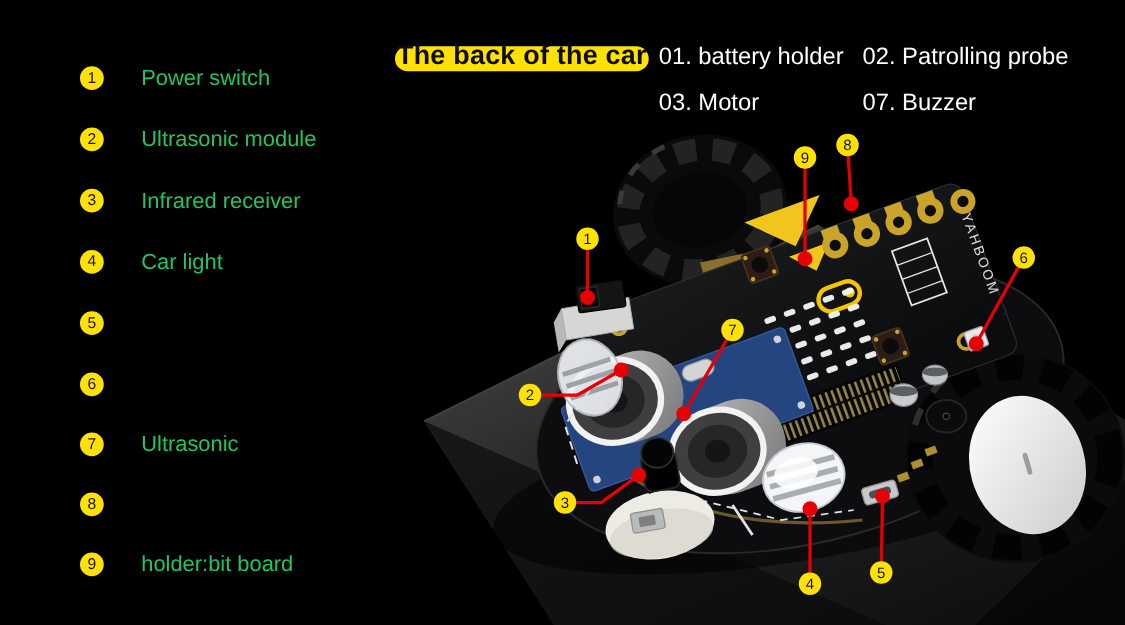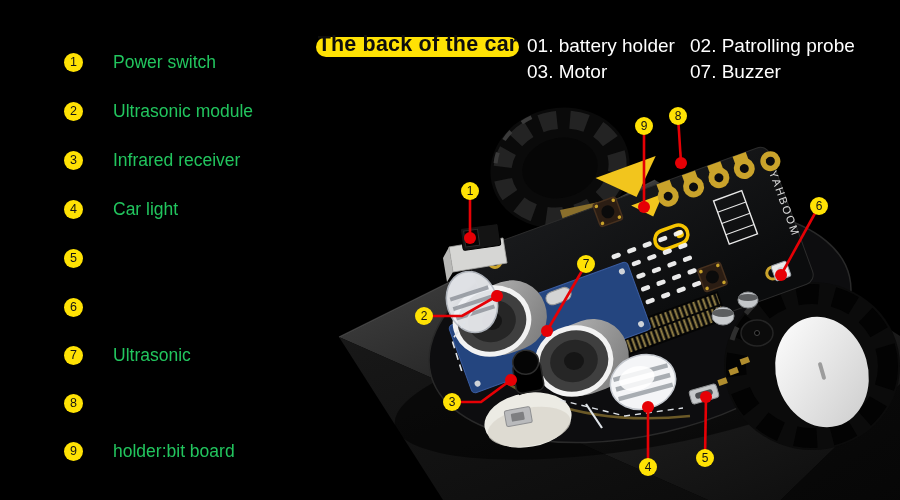--- a/index.html
+++ b/index.html
@@ -4,21 +4,21 @@
 <style>
   html,body{margin:0;padding:0;background:#000;}
   .stage{position:relative;width:900px;height:500px;background:#000;overflow:hidden;
          font-family:"Liberation Sans",sans-serif;}
   svg.scene{position:absolute;left:0;top:0;z-index:1;}
   svg.overlay{position:absolute;left:0;top:0;z-index:2;pointer-events:none;}
   .title-badge{position:absolute;left:304px;top:37px;width:203px;height:20px;border-radius:19px;
          display:flex;align-items:flex-end;justify-content:center;z-index:3;margin-left:12px;}
   .title-badge span{font-size:21.5px;font-weight:bold;color:#0d0d0d;letter-spacing:0.2px;}
   .parts{position:absolute;left:527px;top:33px;display:grid;grid-template-columns:163px auto;
-         row-gap:1px;font-size:19px;line-height:25px;color:#fff;z-index:3;white-space:nowrap;}
+         row-gap:12px;font-size:19px;line-height:25px;color:#fff;z-index:3;white-space:nowrap;}
   .legend{position:absolute;left:0;top:0;z-index:3;}
   .legend-row{position:absolute;left:64px;height:24px;display:flex;align-items:center;}
   .badge{width:19px;height:19px;border-radius:50%;display:flex;align-items:center;
          justify-content:center;font-size:12.5px;font-weight:500;color:#151515;flex:0 0 19px;}
   .legend-label{margin-left:30px;font-size:17.5px;color:#22c55e;white-space:nowrap;}
   .callout-badges{position:absolute;left:0;top:0;z-index:4;}
   .callout-badge{position:absolute;width:18px;height:18px;border-radius:50%;display:flex;
          align-items:center;justify-content:center;font-size:12px;color:#151515;}
 </style>
 </head>

